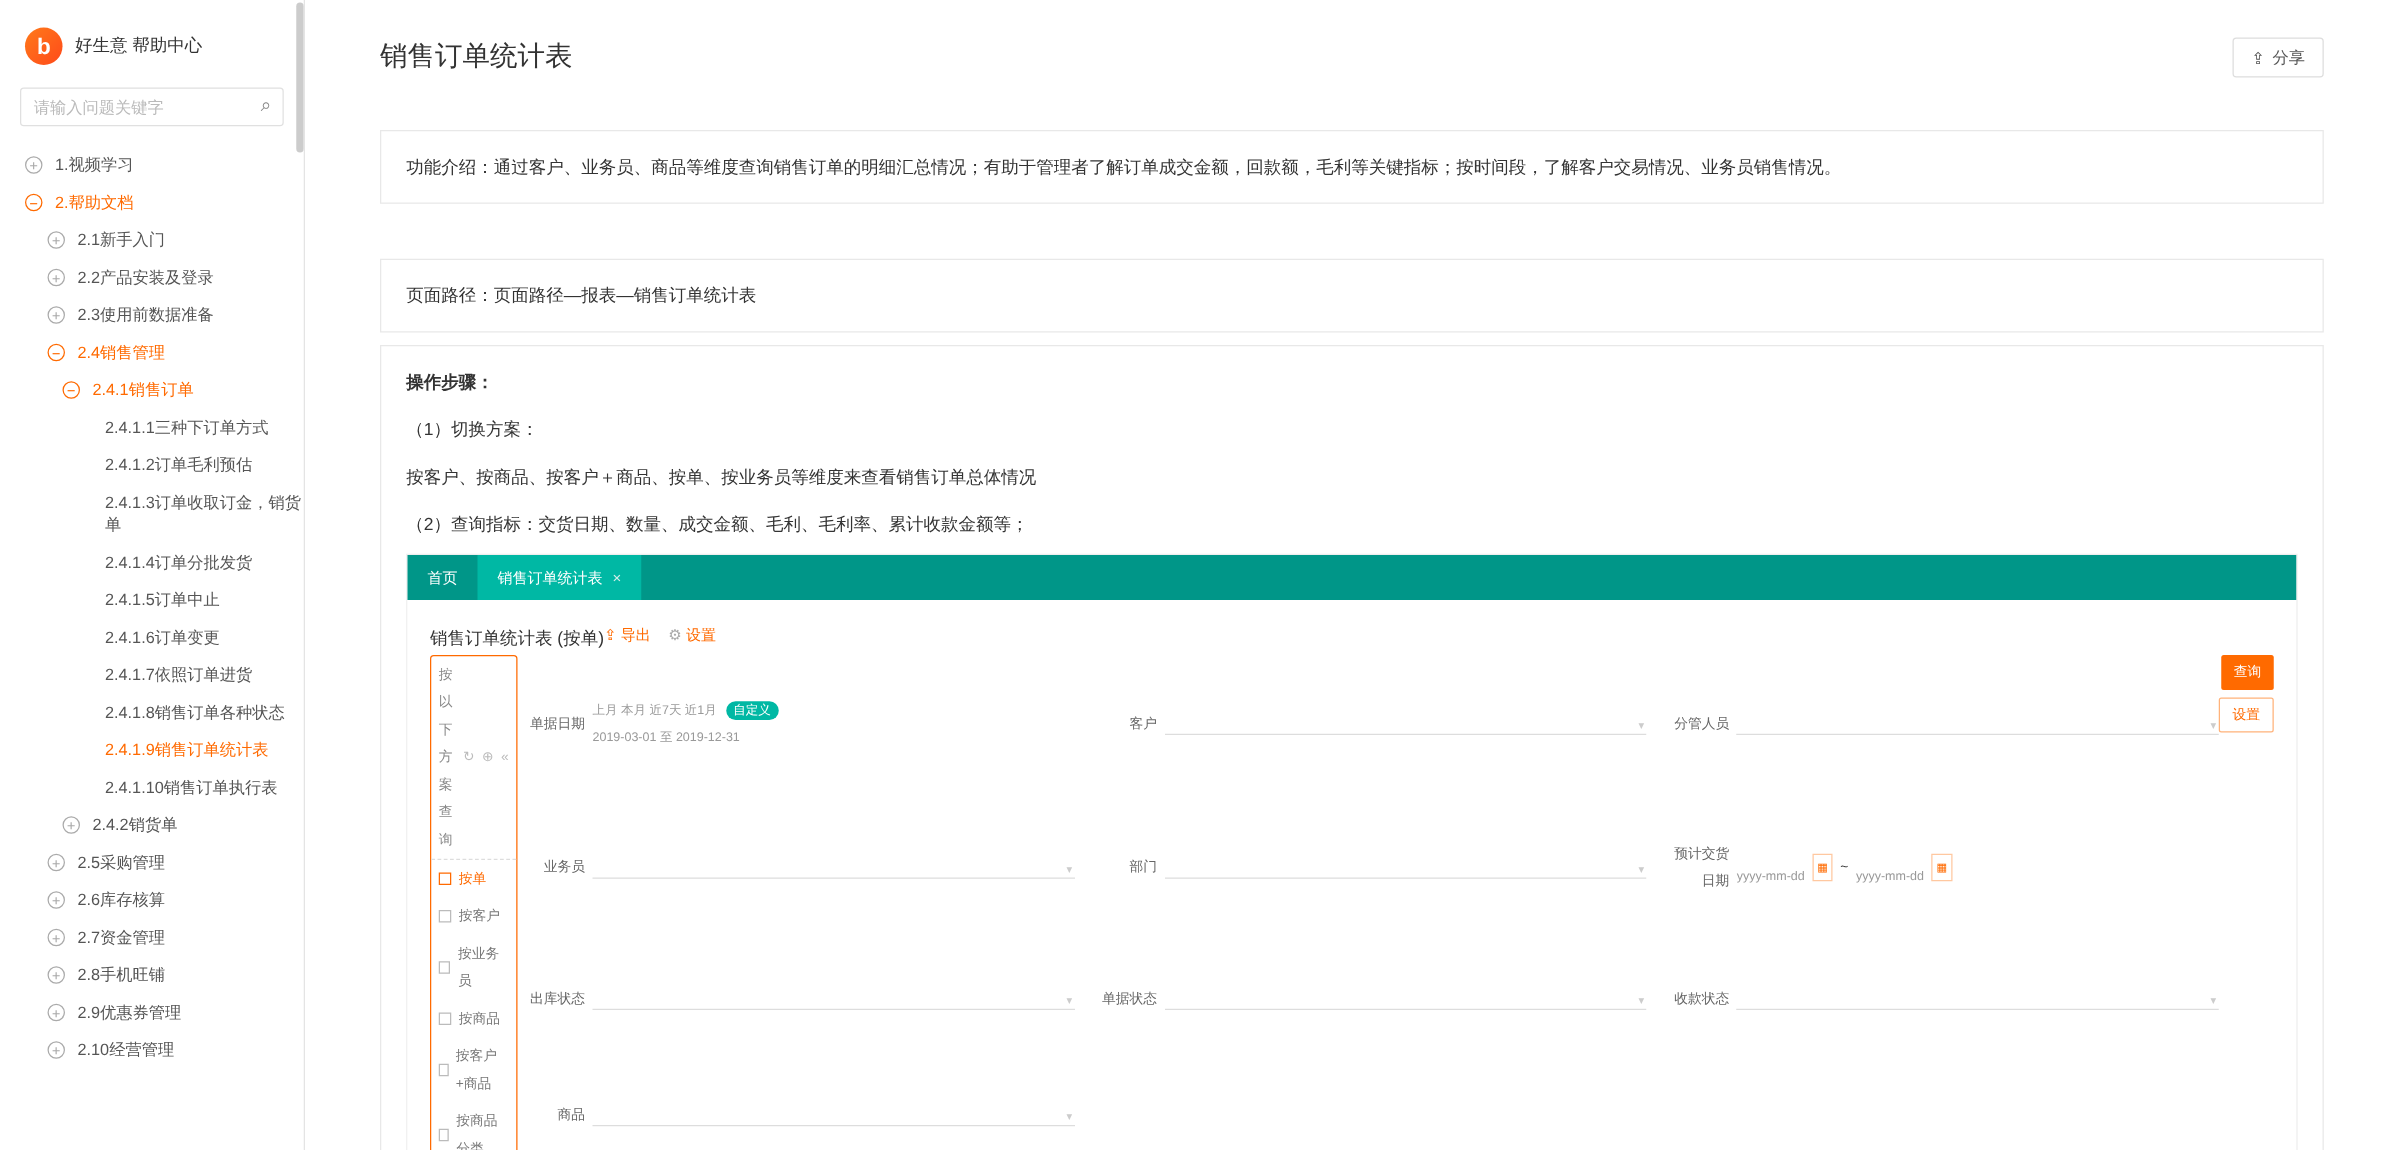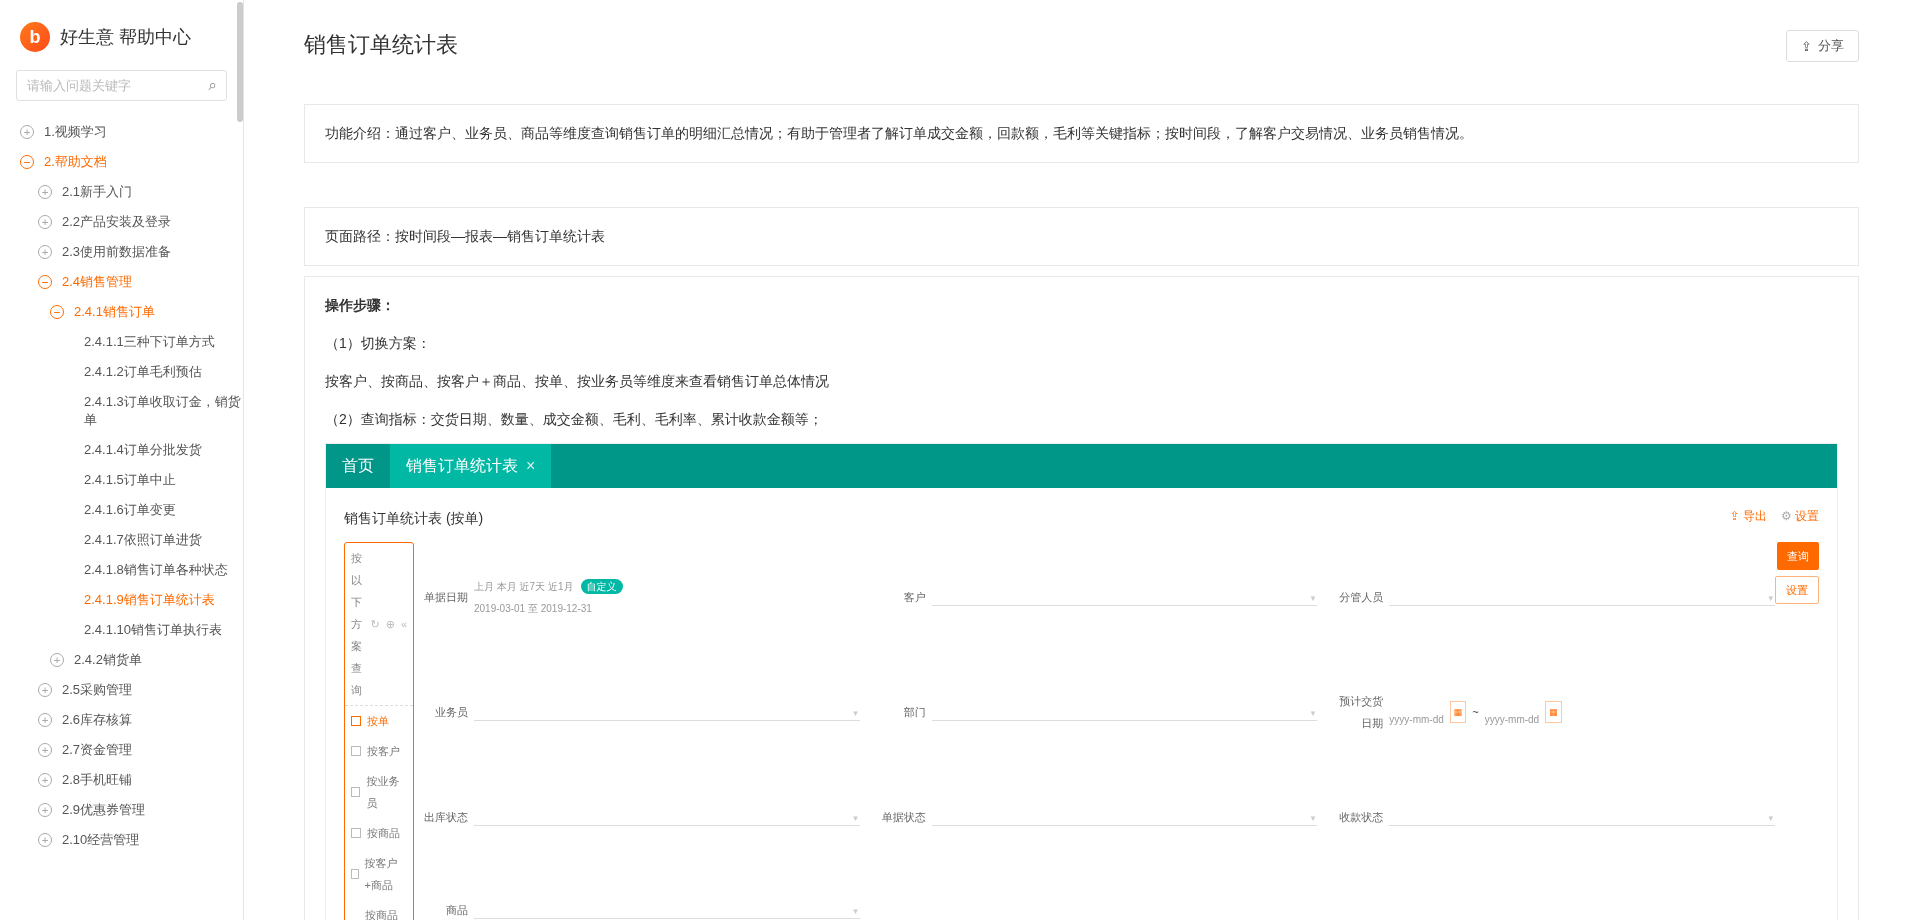--- a/index.html
+++ b/index.html
@@ -1,20 +1,20 @@
 <!DOCTYPE html>
 <html><head>
 <meta charset="utf-8">
 <style>
 * { margin: 0; padding: 0; box-sizing: border-box; }
 body { font-family: -apple-system, "Helvetica Neue", Arial, sans-serif; font-size: 14px; color: #333; background: #fff; display: flex; }
 .sidebar { width: 244px; border-right: 1px solid #e4e4e4; height: 100vh; overflow-y: auto; display: flex; flex-direction: column; flex-shrink: 0; position: relative; }
 .logo-row { display: flex; align-items: center; padding: 22px 20px 18px 20px; gap: 10px; }
 .logo-circle { width: 30px; height: 30px; border-radius: 50%; background: linear-gradient(135deg, #ff7a1a, #ff4a1a); display: flex; align-items: center; justify-content: center; color: #fff; font-weight: bold; font-size: 18px; }
-.logo-text { font-size: 18px; color: #333; font-weight: 500; }
+.logo-text { font-size: 14px; color: #333; font-weight: 500; }
 .search-wrap { padding: 0 16px 14px 16px; }
 .search-input { width: 100%; border: 1px solid #e0e0e0; border-radius: 3px; padding: 7px 30px 7px 10px; font-size: 13px; color: #333; background: #fff; }
 .search-input::placeholder { color: #bbb; }
 .search-wrap { position: relative; }
 .search-icon { position: absolute; right: 26px; top: 6px; color: #888; font-size: 15px; }
 .nav { padding: 2px 0; }
 .nav-item { display: flex; align-items: center; padding: 6px 0 6px 20px; color: #555; cursor: pointer; font-size: 13px; }
 .nav-icon { width: 14px; height: 14px; border-radius: 50%; border: 1.5px solid #aaa; display: inline-flex; align-items: center; justify-content: center; font-size: 11px; color: #aaa; margin-right: 10px; line-height: 1; font-family: monospace; flex-shrink: 0; }
 .nav-icon.minus { border-color: #ff6a00; color: #ff6a00; }
 .nav-item.active { color: #ff6a00; }
@@ -24,26 +24,26 @@
 .nav-item.leaf { padding-left: 84px; font-size: 13px; color: #555; }
 .nav-item.leaf.active { color: #ff6a00; }
 .main { flex: 1; height: 100vh; overflow-y: auto; padding: 30px 60px; position: relative; }
 .page-title { font-size: 22px; font-weight: 500; margin-bottom: 20px; }
 .share-btn { position: absolute; top: 30px; right: 60px; border: 1px solid #ddd; border-radius: 3px; padding: 6px 14px; font-size: 13px; color: #555; cursor: pointer; display: flex; align-items: center; gap: 6px; background: #fff; }
 .card { border: 1px solid #e8e8e8; padding: 16px 20px; margin-bottom: 10px; line-height: 1.8; color: #333; margin-top: 44px; }
 .card strong { font-weight: 500; }
 .content-block { padding: 4px 20px 20px 20px; border: 1px solid #e8e8e8; line-height: 2; color: #333; }
 .content-block p { margin: 10px 0; }
 .img-frame { border: 1px solid #eee; margin: 8px 0 20px 0; background: #fafafa; }
-.tabbar { background: #009688; display: flex; font-size: 16px; }
+.tabbar { background: #009688; display: flex; font-size: 12px; }
 .tabbar .tab { padding: 6px 16px; color: #fff; }
 .tabbar .tab.active { background: #00b8a4; position: relative; }
 .tabbar .tab.active::after { content: "×"; margin-left: 8px; color: #daeeeb; }
 .panel { padding: 16px 18px; background: #fff; }
-.panel-title { font-size: 14px; margin-bottom: 10px; display: flex; justify-content: space-between; }
+.panel-title { font-size: 14px; display: flex; justify-content: flex-start; }
 .panel-title .right { font-size: 12px; color: #aaa; display: flex; gap: 14px; }
 .panel-title .right span:first-child { color: #ff6a00; }
 .filters { display: flex; font-size: 11px; }
 .scheme-box { border: 1.5px solid #ff6a00; border-radius: 3px; width: 70px; }
 .scheme-head { padding: 4px 6px; border-bottom: 1px dashed #ddd; display: flex; align-items: center; gap: 6px; color: #888; }
 .scheme-head .refresh, .scheme-head .more { color: #bbb; }
 .scheme-item { padding: 4px 6px; color: #777; display: flex; align-items: center; gap: 6px; }
 .scheme-item.sel { color: #ff6a00; }
 .scheme-item .dot { width: 10px; height: 10px; border: 1px solid #bbb; display: inline-block; }
 .scheme-item.sel .dot { border-color: #ff6a00; }
@@ -152,21 +152,21 @@
     <span>⇪</span>
     <span>分享</span>
   </div>
   <h1 class="page-title">销售订单统计表</h1>
 
   <div class="card">
     <strong>功能介绍：</strong><span>通过客户、业务员、商品等维度查询销售订单的明细汇总情况；有助于管理者了解订单成交金额，回款额，毛利等关键指标；按时间段，了解客户交易情况、业务员销售情况。</span>
   </div>
 
   <div class="card">
-    <strong>页面路径：</strong><span>按时间段—报表—销售订单统计表</span>
+    <strong>页面路径：</strong><span>页面路径—报表—销售订单统计表</span>
   </div>
 
   <div class="content-block">
     <p><strong>操作步骤：</strong></p>
     <p>（1）切换方案：</p>
     <p>按客户、按商品、按客户＋商品、按单、按业务员等维度来查看销售订单总体情况</p>
     <p>（2）查询指标：交货日期、数量、成交金额、毛利、毛利率、累计收款金额等；</p>
 
     <div class="img-frame">
       <div class="tabbar">

